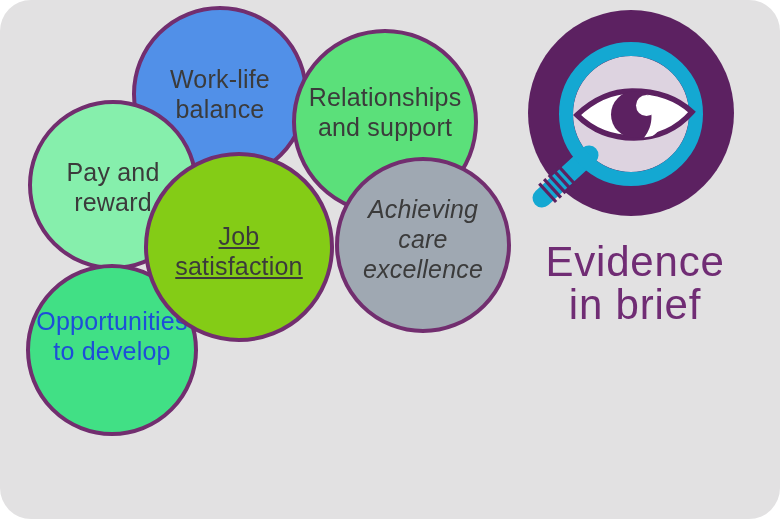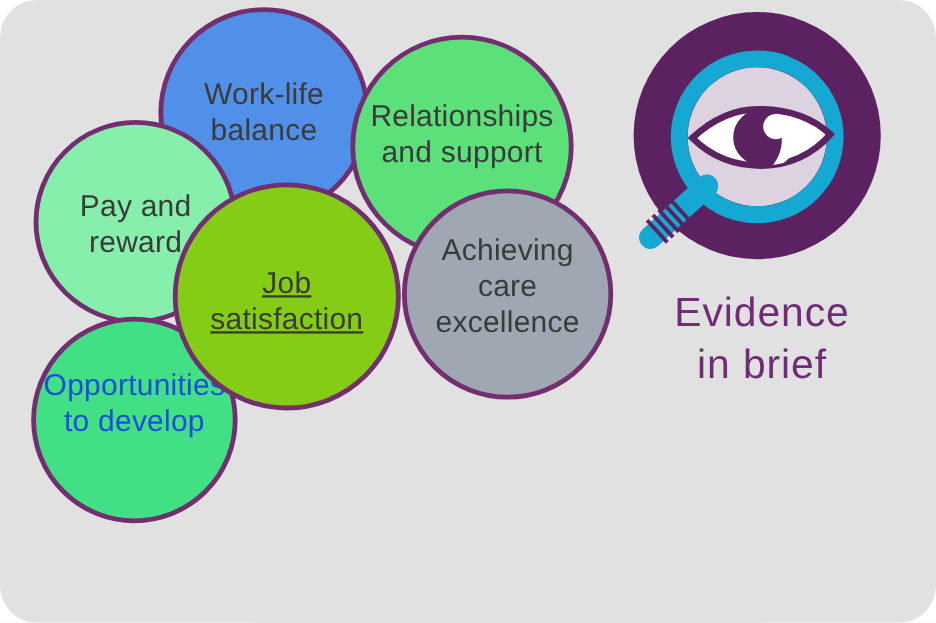--- a/index.html
+++ b/index.html
@@ -23,21 +23,21 @@
     display:block;
     font-size:25px;
     line-height:30px;
     letter-spacing:0.2px;
   }
   .logo{position:absolute;left:500px;top:0;width:280px;height:519px;}
   .logo-mark{position:absolute;left:0;top:0;}
   .logo-title{
     position:absolute;left:0;top:240px;width:270px;
     text-align:center;
-    font-size:34px;
+    font-size:42px;
     line-height:43px;
     letter-spacing:0.8px;
   }
 </style>
 </head>
 <body>
 
 <div class="stage" id="stage" style="width: 780px; height: 519px; background: rgb(226, 225, 226);">
 
   <div id="bubble-stage" class="bubble-stage">
@@ -49,21 +49,21 @@
       </div>
       <div class="bubble" style="left: 28px; top: 100px; height: 170px; width: 170px; background: #86efac; border: 4px solid rgb(114, 46, 111); color: rgb(59, 59, 59);">
         <span class="bubble-label" style="transform: translateY(2px);">Pay and<br>reward</span>
       </div>
       <div class="bubble" style="left: 26px; top: 264px; height: 172px; width: 172px; background: rgb(65, 224, 133); border: 4px solid rgb(114, 46, 111); color: #1d4ed8;">
         <span class="bubble-label" style="transform: translateY(-14px);">Opportunities<br>to develop</span>
       </div>
       <div class="bubble" style="left: 144px; top: 152px; height: 190px; width: 190px; background: #84cc16; border: 4px solid rgb(114, 46, 111); color: rgb(59, 59, 59); text-decoration: underline;">
         <span class="bubble-label" style="transform: translateY(4px);">Job<br>satisfaction</span>
       </div>
-      <div class="bubble" style="left: 335px; top: 157px; height: 176px; width: 176px; background: rgb(159, 168, 178); border: 4px solid rgb(114, 46, 111); color: rgb(59, 59, 59);">
+      <div class="bubble" style="left: 335px; top: 157px; height: 176px; width: 176px; background: rgb(159, 168, 178); border: 4px solid rgb(114, 46, 111); color: rgb(59, 59, 59); font-style: italic;">
         <span class="bubble-label" style="transform: translateY(-6px);">Achieving<br>care<br>excellence</span>
       </div>
     </div>
 
   <div class="logo">
     <svg class="logo-mark" width="280" height="240" viewBox="500 0 280 240" aria-hidden="true">
 
       <circle cx="631" cy="113" r="103" fill="#5c2161"></circle>
 
       <circle cx="631" cy="114" r="58" fill="#ddd3e0"></circle>

